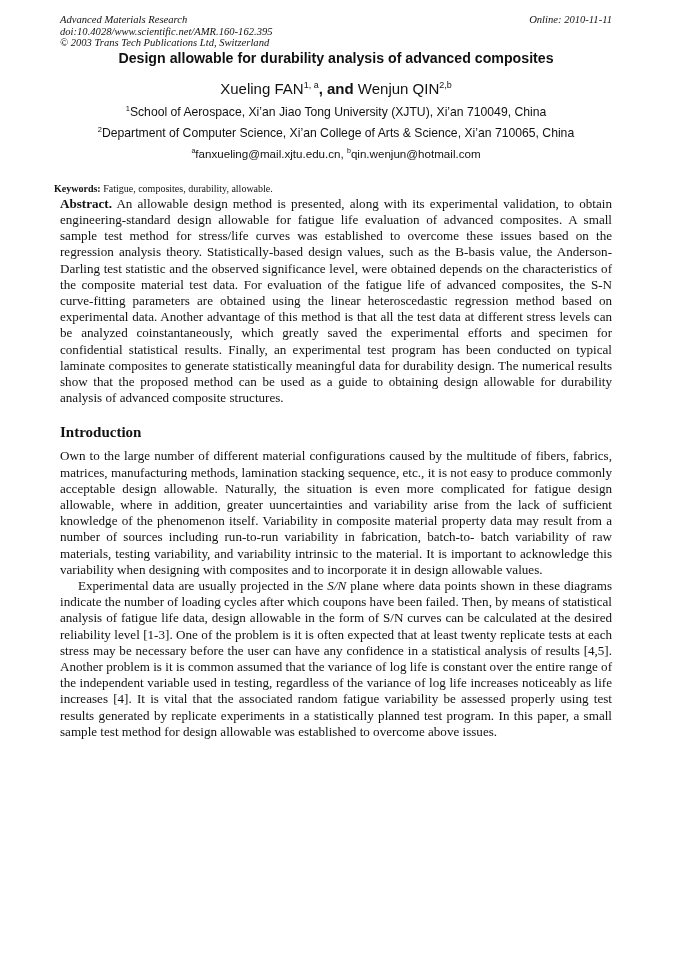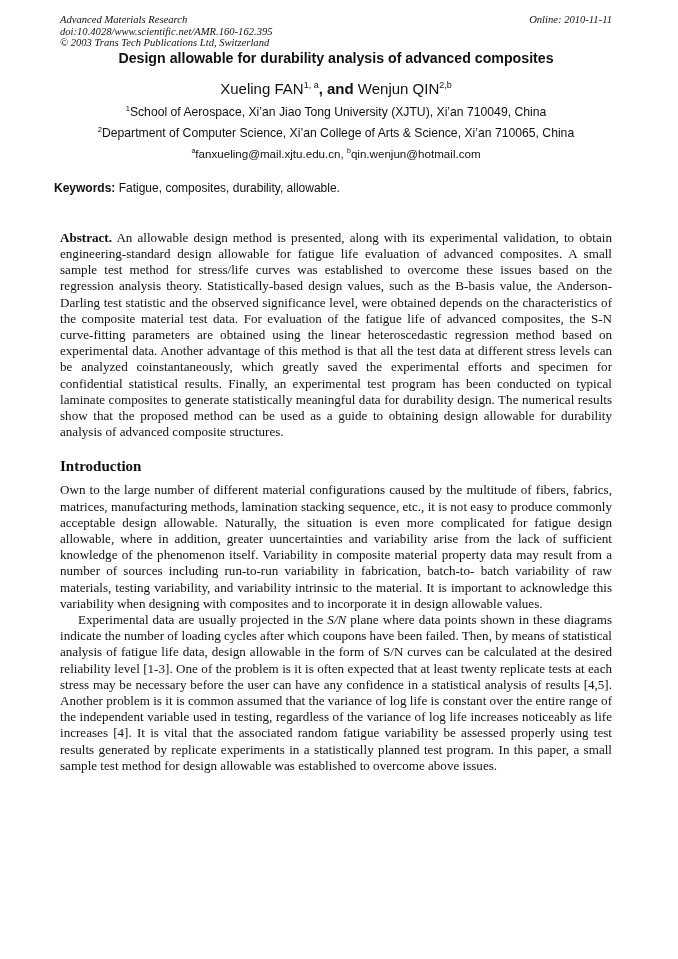--- a/index.html
+++ b/index.html
@@ -7,24 +7,24 @@
   .page { position: absolute; left: 60px; top: 14px; width: 552px; }
   .hdr { position: relative; font-family: "Liberation Serif", serif; font-style: italic; font-size: 10.6px; line-height: 11.6px; }
   .hdr-right { position: absolute; right: 0; top: 0; }
   .title { font-family: "Liberation Sans", sans-serif; font-weight: bold; font-size: 14.2px; text-align: center; line-height: 18px; }
   .authors { font-family: "Liberation Sans", sans-serif; font-size: 15px; text-align: center; margin-top: 12px; line-height: 20px; }
   .authors sup { font-size: 9px; vertical-align: 6px; line-height: 0; }
   .aff { font-family: "Liberation Sans", sans-serif; font-size: 12.2px; text-align: center; line-height: 15px; margin-top: 6px; }
   .aff sup { font-size: 7.5px; vertical-align: 5px; line-height: 0; }
   .emails { font-family: "Liberation Sans", sans-serif; font-size: 11.6px; text-align: center; margin-top: 6px; line-height: 14px; }
   .emails sup { font-size: 7px; vertical-align: 5px; line-height: 0; }
-  .keywords { font-family: Liberation Sans, sans-serif; font-size: 12px; margin-top: 20px; line-height: 15px; margin-left: -6px; }
+  .keywords { font-family: Liberation Serif, serif; font-size: 10px; margin-top: 20px; line-height: 15px; margin-left: -6px; }
   .keywords b { font-weight: bold; }
   .body-text { font-family: "Liberation Serif", serif; font-size: 13.1px; line-height: 16.2px; text-align: justify; }
-  .abstract { margin-top: 34px; }
+  .abstract { margin-top: 0; }
   .section-h { font-family: "Liberation Serif", serif; font-weight: bold; font-size: 15px; margin-top: 18px; line-height: 16px; }
   .intro-p1 { margin-top: 8px; }
   .indent { text-indent: 18px; }
   i { font-style: italic; }
 </style>
 </head>
 <body>
 
 <div class="page">
 

